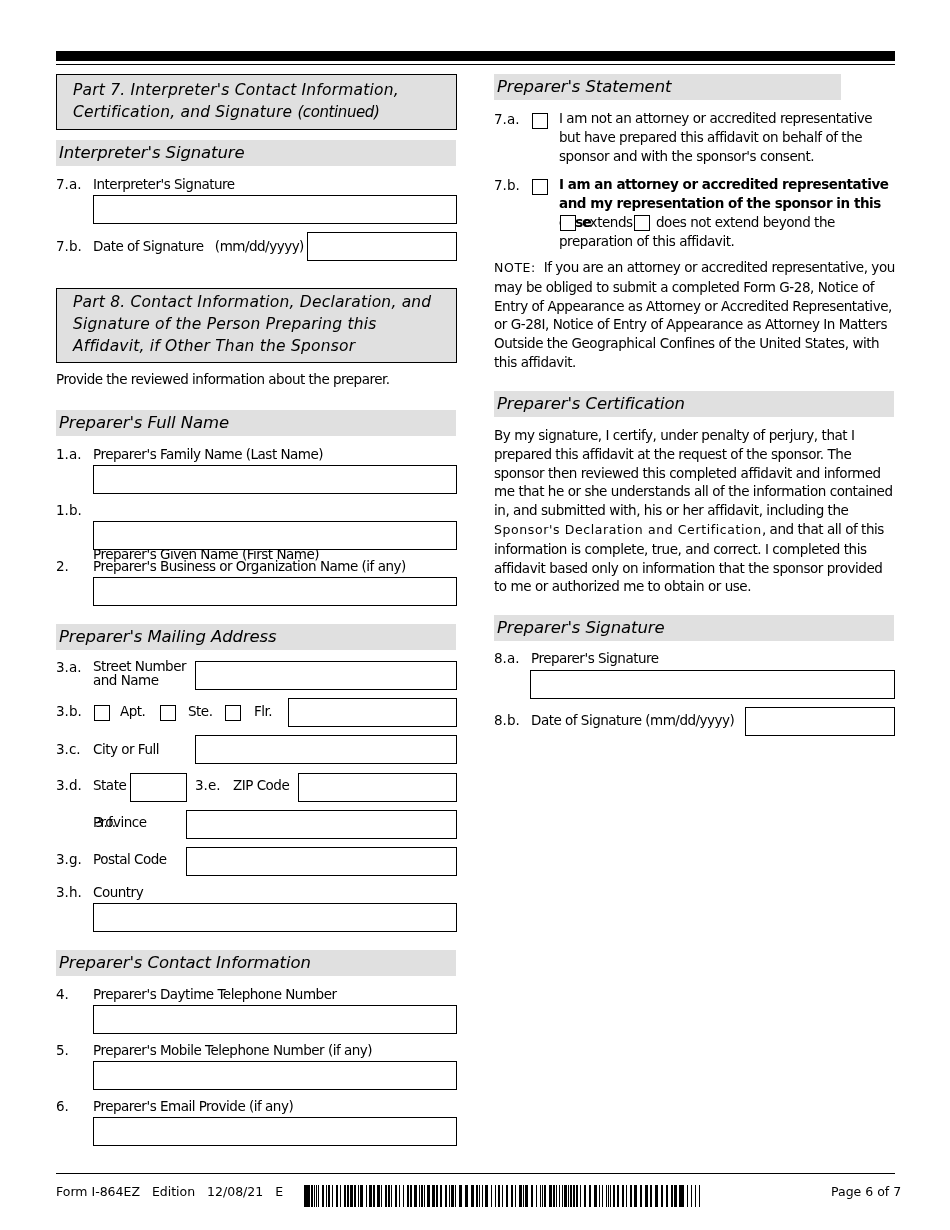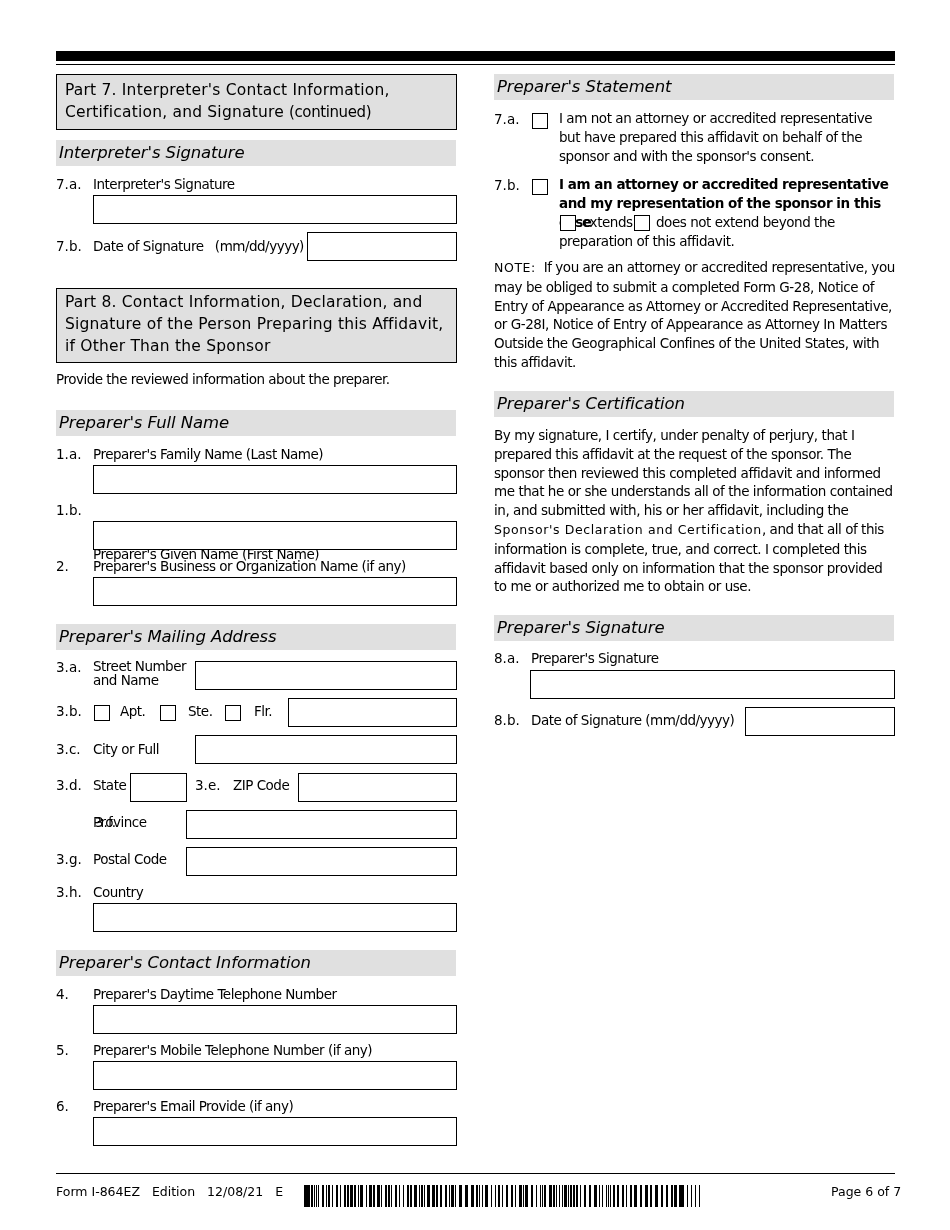--- a/index.html
+++ b/index.html
@@ -1,20 +1,20 @@
 <!DOCTYPE html>
 <html><head>
 <meta charset="utf-8">
 <style>
   html, body { margin: 0; padding: 0; background: #ffffff; }
   body { width: 950px; height: 1230px; position: relative; font-family: "DejaVu Sans", sans-serif; color: #000; overflow: hidden; }
   .abs { position: absolute; }
   .topbar { left: 56px; top: 51px; width: 839px; height: 10px; background: #000; }
   .topline { left: 56px; top: 64px; width: 839px; height: 1px; background: #000; }
-  .partbox { background: #e0e0e0; border: 1px solid #000; box-sizing: border-box; font-size: 15.5px; line-height: 22px; padding: 4px 8px; letter-spacing: 0.2px; }
+  .partbox { background: #e0e0e0; border: 1px solid #000; box-sizing: border-box; font-size: 15.5px; line-height: 22px; padding: 4px 16px; letter-spacing: 0.2px; font-style: italic; }
   .partbox .cont { font-size: 15px; letter-spacing: -0.4px; }
   .sechead { background: #e0e0e0; font-style: italic; font-size: 16.5px; line-height: 26px; padding-left: 3px; height: 26px; box-sizing: border-box; letter-spacing: -0.1px; }
   .num { font-size: 13.5px; }
   .lbl { font-size: 13.5px; letter-spacing: -0.5px; }
   .box { border: 1px solid #000; box-sizing: border-box; background: #fff; }
   .cb { width: 16px; height: 16px; border: 1px solid #000; box-sizing: border-box; background: #fff; }
   .para { font-size: 13.5px; line-height: 18.8px; letter-spacing: -0.45px; }
   .sc { letter-spacing: 0.6px; font-size: 12.5px; }
   .footline { left: 56px; top: 1173px; width: 839px; height: 1px; background: #000; }
   .foot { font-size: 12.5px; }
@@ -109,21 +109,21 @@
 <div class="abs box" style="left:93px; top:1005px; width:364px; height:29px;"></div>
 
 <span class="abs num" style="left:56px; top:1042px;">5.</span>
 <span class="abs lbl" style="left:93px; top:1042px;">Preparer's Mobile Telephone Number (if any)</span>
 <div class="abs box" style="left:93px; top:1061px; width:364px; height:29px;"></div>
 
 <span class="abs num" style="left:56px; top:1098px;">6.</span>
 <span class="abs lbl" style="left:93px; top:1098px;">Preparer's Email Provide (if any)</span>
 <div class="abs box" style="left:93px; top:1117px; width:364px; height:29px;"></div>
 
-<div class="abs sechead" style="left:494px; top:74px; width:400px;">Preparer's Statement</div>
+<div class="abs sechead" style="left:494px; top:74px; width:347px;">Preparer's Statement</div>
 
 <span class="abs num" style="left:494px; top:111px;">7.a.</span>
 <div class="abs cb" style="left:532px; top:113px;"></div>
 <div class="abs para" style="left:559px; top:109px; width:336px;">I am not an attorney or accredited representative but have prepared this affidavit on behalf of the sponsor and with the sponsor's consent.</div>
 
 <span class="abs num" style="left:494px; top:177px;">7.b.</span>
 <div class="abs cb" style="left:532px; top:179px;"></div>
 <div class="abs para" style="left:559px; top:175px; width:336px;font-weight:bold;">I am an attorney or accredited representative and my representation of the sponsor in this case</div>
 <div class="abs cb" style="left:560px; top:215px;"></div>
 <span class="abs para" style="left:582px; top:213px;">extends</span>

